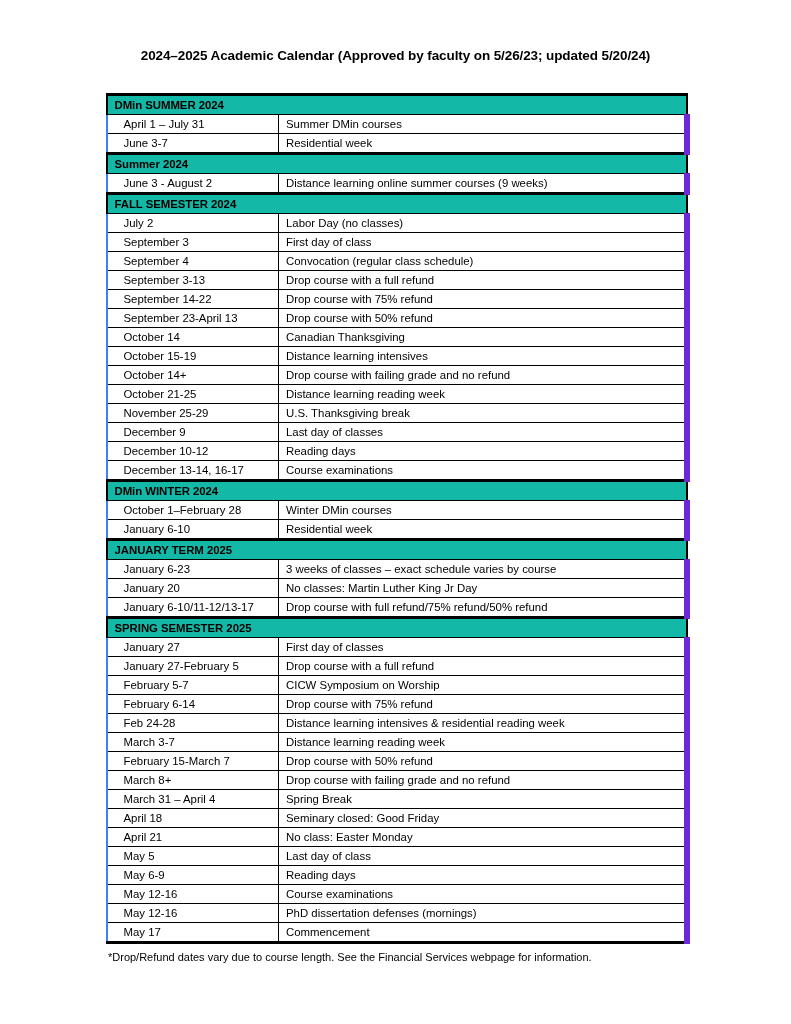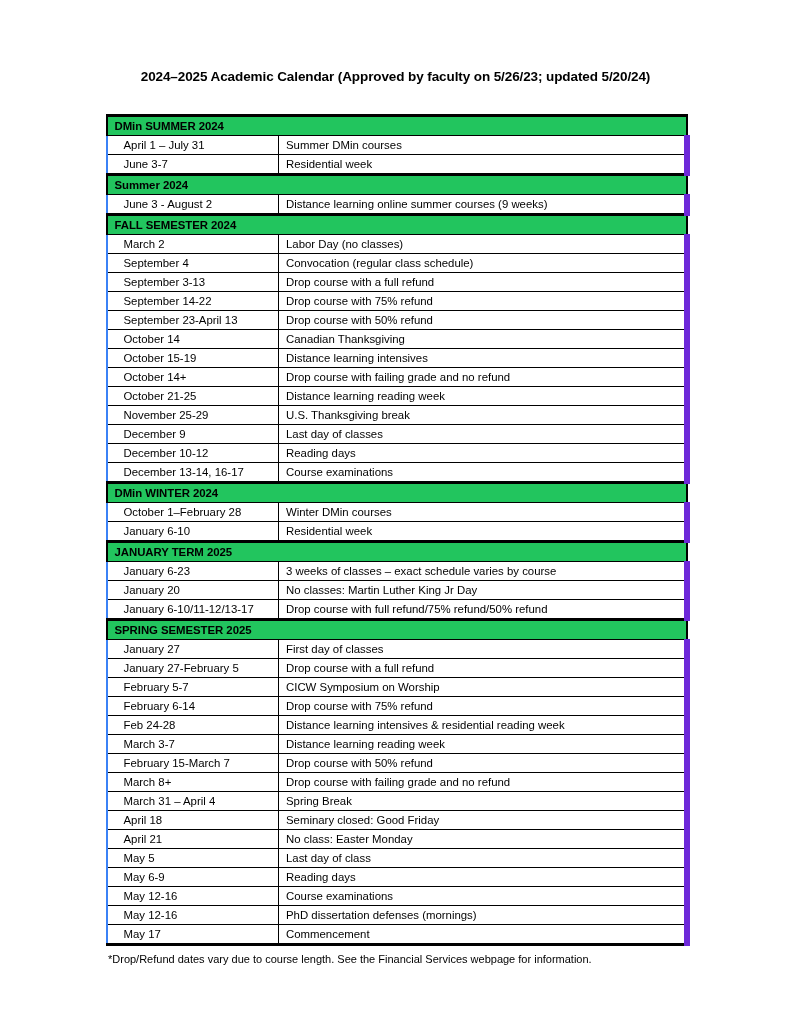--- a/index.html
+++ b/index.html
@@ -21,21 +21,21 @@
     box-sizing: border-box;
     padding: 0;
     position: relative;
   }
   .doc-title {
     text-align: center;
     font-size: 13.5px;
     font-weight: bold;
     letter-spacing: -0.1px;
     margin: 0;
-    padding-top: 68px;
+    padding-top: 47px;
     padding-bottom: 0;
     line-height: 17px;
   }
   .cal-wrap {
     margin: 0 auto;
     width: 580px;
     margin-top: 29px;
   }
   table.calendar {
     border-collapse: collapse;
@@ -49,21 +49,21 @@
   table.calendar td {
     border: 1px solid #000;
     padding: 1px 0 1px 6px;
     height: 16px;
     line-height: 15px;
     vertical-align: middle;
     white-space: nowrap;
     overflow: hidden;
   }
   tr.section-row td {
-    background: #22c55e;
+    background: #14b8a6;
     font-weight: bold;
     border-top: 3px solid #000;
     border-bottom: 1px solid #000;
     border-left: 2px solid #000;
     border-right: 2px solid #000;
     padding-left: 7px;
     letter-spacing: -0.05px;
   }
   tr.section-row.first-section td {
     border-top: 3px solid #000;
@@ -118,22 +118,26 @@
             <td colspan="2">Summer 2024</td>
           </tr>
           <tr class="item-row">
             <td class="date-cell">June 3 - August 2</td>
             <td class="desc-cell">Distance learning online summer courses (9 weeks)</td>
           </tr>
           <tr class="section-row">
             <td colspan="2">FALL SEMESTER 2024</td>
           </tr>
           <tr class="item-row">
-            <td class="date-cell">March 2</td>
+            <td class="date-cell">July 2</td>
             <td class="desc-cell">Labor Day (no classes)</td>
+          </tr>
+          <tr class="item-row">
+            <td class="date-cell">September 3</td>
+            <td class="desc-cell">First day of class</td>
           </tr>
           <tr class="item-row">
             <td class="date-cell">September 4</td>
             <td class="desc-cell">Convocation (regular class schedule)</td>
           </tr>
           <tr class="item-row">
             <td class="date-cell">September 3-13</td>
             <td class="desc-cell">Drop course with a full refund</td>
           </tr>
           <tr class="item-row">

